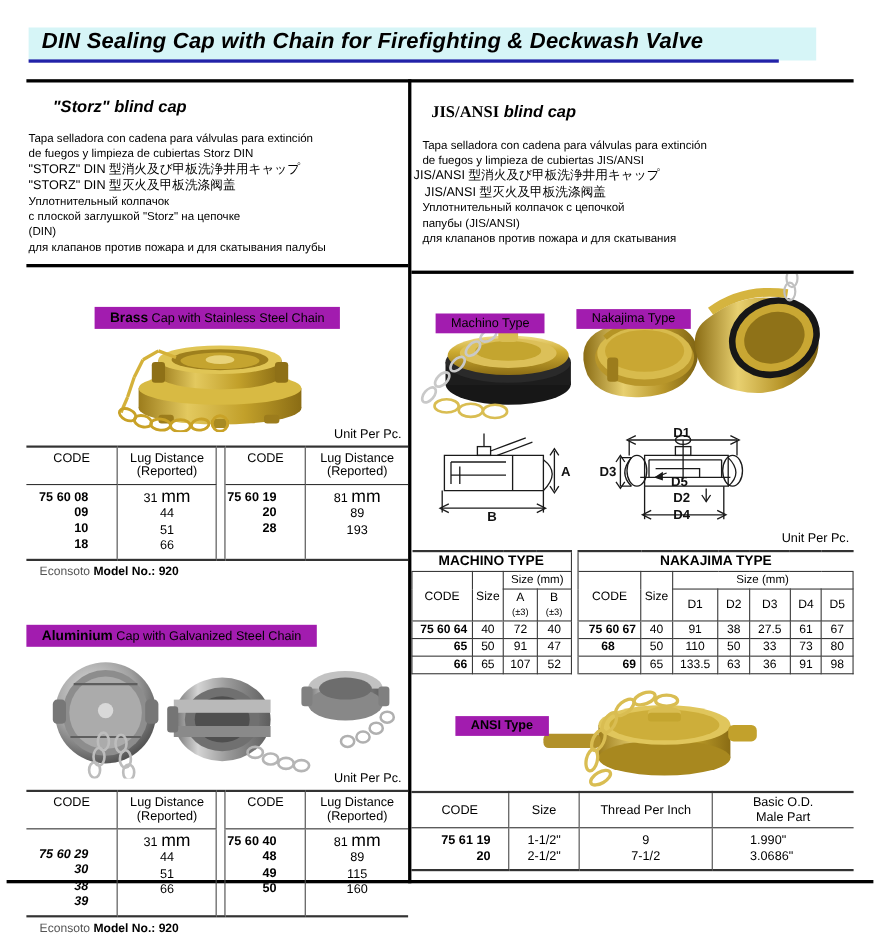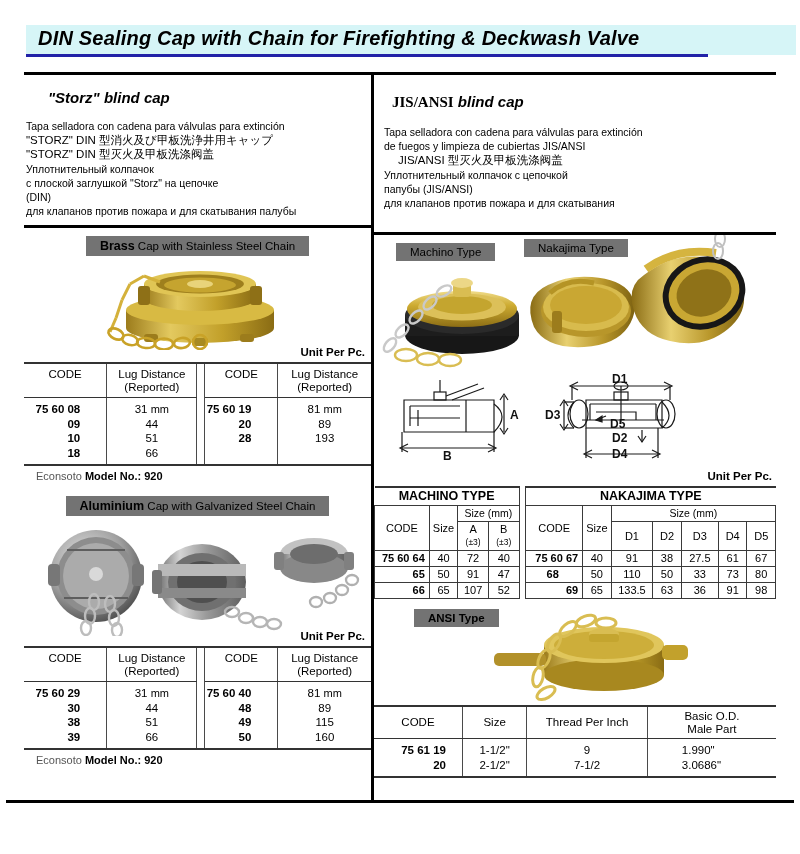--- a/index.html
+++ b/index.html
@@ -4,21 +4,21 @@
 <style>
   html,body{margin:0;padding:0;}
   body{
     width:800px;height:854px;background:#ffffff;
     font-family:"Liberation Sans", sans-serif;
     color:#000;overflow:hidden;position:relative;
   }
   .page{position:absolute;left:0;top:0;width:800px;height:854px;}
 
   
-  .title-wrap{position:absolute;left:26px;top:25px;width:770px;height:36px;}
+  .title-wrap{position:absolute;left:26px;top:25px;width:716px;height:36px;}
   .title-bg{position:absolute;left:0;top:0;right:0;height:30px;background:#d6f5f7;}
   .title-text{
     position:absolute;left:12px;top:2px;
     font-size:20px;font-weight:bold;font-style:italic;
     letter-spacing:.2px;white-space:nowrap;color:#000;
   }
   .title-rule{position:absolute;left:0;top:29px;width:682px;height:3px;background:#2222a8;}
 
   
   .frame-top{position:absolute;left:24px;top:72px;width:752px;height:3px;background:#000;}
@@ -34,47 +34,47 @@
   .cap-head{font-size:15px;font-weight:bold;font-style:italic;margin:0;}
   .cap-head.plain-part{font-style:normal;}
   .desc{font-size:10.5px;line-height:14.2px;margin:0;}
   .desc div{white-space:nowrap;}
   .desc .cjk{font-size:11.5px;}
 
   .hr-black{height:3px;background:#000;}
 
   
   .greenlabel{
-    display:inline-block;background:#737373;
-    font-size:11.5px;padding:3px 14px 3px 14px;white-space:nowrap;
+    display:inline-block;background:#a21caf;
+    font-size:11.5px;padding:3px 14px 3px 14px;white-space:nowrap;margin-top:28px;
   }
   .greenlabel b{font-weight:bold;font-size:12.5px;}
 
-  .unit{font-size:11.5px;font-weight:bold;text-align:right;}
+  .unit{font-size:11.5px;font-weight:normal;text-align:right;}
 
   
   .art{position:relative;overflow:hidden;}
 
   .lugtable{border-collapse:collapse;width:100%;font-size:11.5px;table-layout:fixed;}
   .lugtable td{padding:0;vertical-align:top;}
   .lugtable .hdr{
     text-align:center;border-bottom:1.5px solid #333;
     padding:4px 0 4px 0;line-height:12.5px;
   }
   .lugtable .vsep{border-left:1px solid #4a4a4a;}
   .lugtable .gap{width:7px;border-left:1px solid #4a4a4a;border-right:1px solid #4a4a4a;}
   .lugtable .codecell{text-align:right;padding-right:26px;font-weight:bold;line-height:14.5px;}
   .lugtable .valcell{text-align:center;padding-left:0px;line-height:14.5px;}
   .topline{border-top:2px solid #333;}
   .botline{border-bottom:2px solid #333;}
   .econ{font-size:11px;padding-top:4px;}
   .econ b{font-weight:bold;}
   .econ .grey{color:#555;}
 
-  .mmlabel{font-size:11px;}
+  .mmlabel{font-size:16px;}
 
   
   .spec{border-collapse:collapse;font-size:11px;table-layout:fixed;width:100%;}
   .spec td{border:1px solid #3a3a3a;text-align:center;padding:1px 1px;line-height:13px;}
   .spec .notop{border-top:none;}
   .spec .nob{border-bottom:none;}
   .spec .ttl{font-size:12.5px;padding:2px 0;border-left:none;border-right:none;border-top:2px solid #333;}
   .spec .grp{font-size:10.5px;}
   .spec .bold{font-weight:bold;}
   .spec .sub{font-size:8.5px;}
@@ -104,20 +104,21 @@
   <div class="frame-divider"></div>
   <div class="frame-bottom"></div>
 
   <div class="col col-left">
 
     <div style="height:14px"></div>
     <div class="cap-head" style="margin-left:24px;">"Storz" blind cap</div>
 
     <div class="desc" style="margin-top:13px;margin-left:2px;">
       <div>Tapa selladora con cadena para válvulas para extinción</div>
+      <div>de fuegos y limpieza de cubiertas Storz DIN</div>
       <div class="cjk">"STORZ" DIN 型消火及び甲板洗浄井用キャップ</div>
       <div class="cjk">"STORZ"  DIN 型灭火及甲板洗涤阀盖</div>
       <div>Уплотнительный колпачок</div>
       <div>с плоской заглушкой "Storz" на цепочке</div>
       <div>(DIN)</div>
       <div>для клапанов против пожара и для скатывания палубы</div>
     </div>
 
     <div class="hr-black" style="margin-top:7px;"></div>
 
@@ -222,21 +223,21 @@
         </td>
       </tr>
     </tbody>
       </table>
 
     <div class="econ" style="padding-left:12px;">
       <span class="grey">Econsoto</span>
       <b>Model No.: 920</b>
     </div>
 
-    <div style="text-align:center;margin-top:14px;">
+    <div style="text-align:left;margin-top:14px;">
       <span class="greenlabel"><b>Aluminium</b><span>  Cap with Galvanized Steel Chain</span></span>
     </div>
 
     <div class="art" style="height:118px;margin-top:2px;">
       <svg width="347" height="118" viewBox="0 0 347 118">
         <defs>
           <linearGradient id="alG" x1="0" y1="0" x2="1" y2="0">
             <stop offset="0%" stop-color="#6e6e6e"></stop>
               <stop offset="25%" stop-color="#d4d4d4"></stop>
             <stop offset="55%" stop-color="#9a9a9a"></stop>
@@ -307,21 +308,21 @@
               <div>(Reported)</div>
         </td>
         <td class="gap topline"></td>
         <td class="hdr topline" style="width:21%">CODE</td>
         <td class="hdr topline vsep" style="width:27%">
           <div>Lug Distance</div>
               <div>(Reported)</div>
         </td>
       </tr>
       <tr>
-        <td class="codecell botline" style="padding-top:4px;padding-bottom:4px;">
+        <td class="codecell botline" style="padding-top:16px;padding-bottom:4px;font-style:italic;">
           <div>75 60 29</div>
           <div>30</div>
           <div>38</div>
           <div>39</div>
         </td>
         <td class="valcell botline vsep" style="padding-top:4px;padding-bottom:4px;">
           <div><span>31</span> <span class="mmlabel">mm</span></div>
           <div>44</div>
           <div>51</div>
           <div>66</div>
@@ -350,21 +351,22 @@
   </div>
 
   <div class="col col-right">
 
     <div style="height:18px"></div>
     <div class="cap-head plain-part" style="margin-left:18px;"><span style="font-style:normal;font-weight:bold;font-family:Liberation Serif, serif;">JIS/ANSI</span><span style="font-style:italic;font-weight:bold;"> blind cap</span></div>
 
     <div class="desc" style="margin-top:14px;margin-left:10px;">
       <div>Tapa  selladora con cadena para válvulas para extinción</div>
       <div>de fuegos y limpieza de cubiertas JIS/ANSI</div>
-      <div class="cjk" style="margin-left:14px;">JIS/ANSI 型灭火及甲板洗涤阀盖</div>
+      <div class="cjk" style="margin-left:-8px;">JIS/ANSI 型消火及び甲板洗浄井用キャップ</div>
+      <div class="cjk" style="margin-left:2px;">JIS/ANSI 型灭火及甲板洗涤阀盖</div>
       <div>Уплотнительный колпачок с цепочкой</div>
       <div>папубы (JIS/ANSI)</div>
       <div>для клапанов против пожара и для скатывания</div>
     </div>
 
     <div class="hr-black" style="margin-top:22px;"></div>
 
     <div style="position:relative;height:135px;">
       <span class="greenlabel" style="position:absolute;left:22px;top:8px;z-index:3;">Machino Type</span>
       <span class="greenlabel" style="position:absolute;left:150px;top:4px;z-index:3;">Nakajima Type</span>

